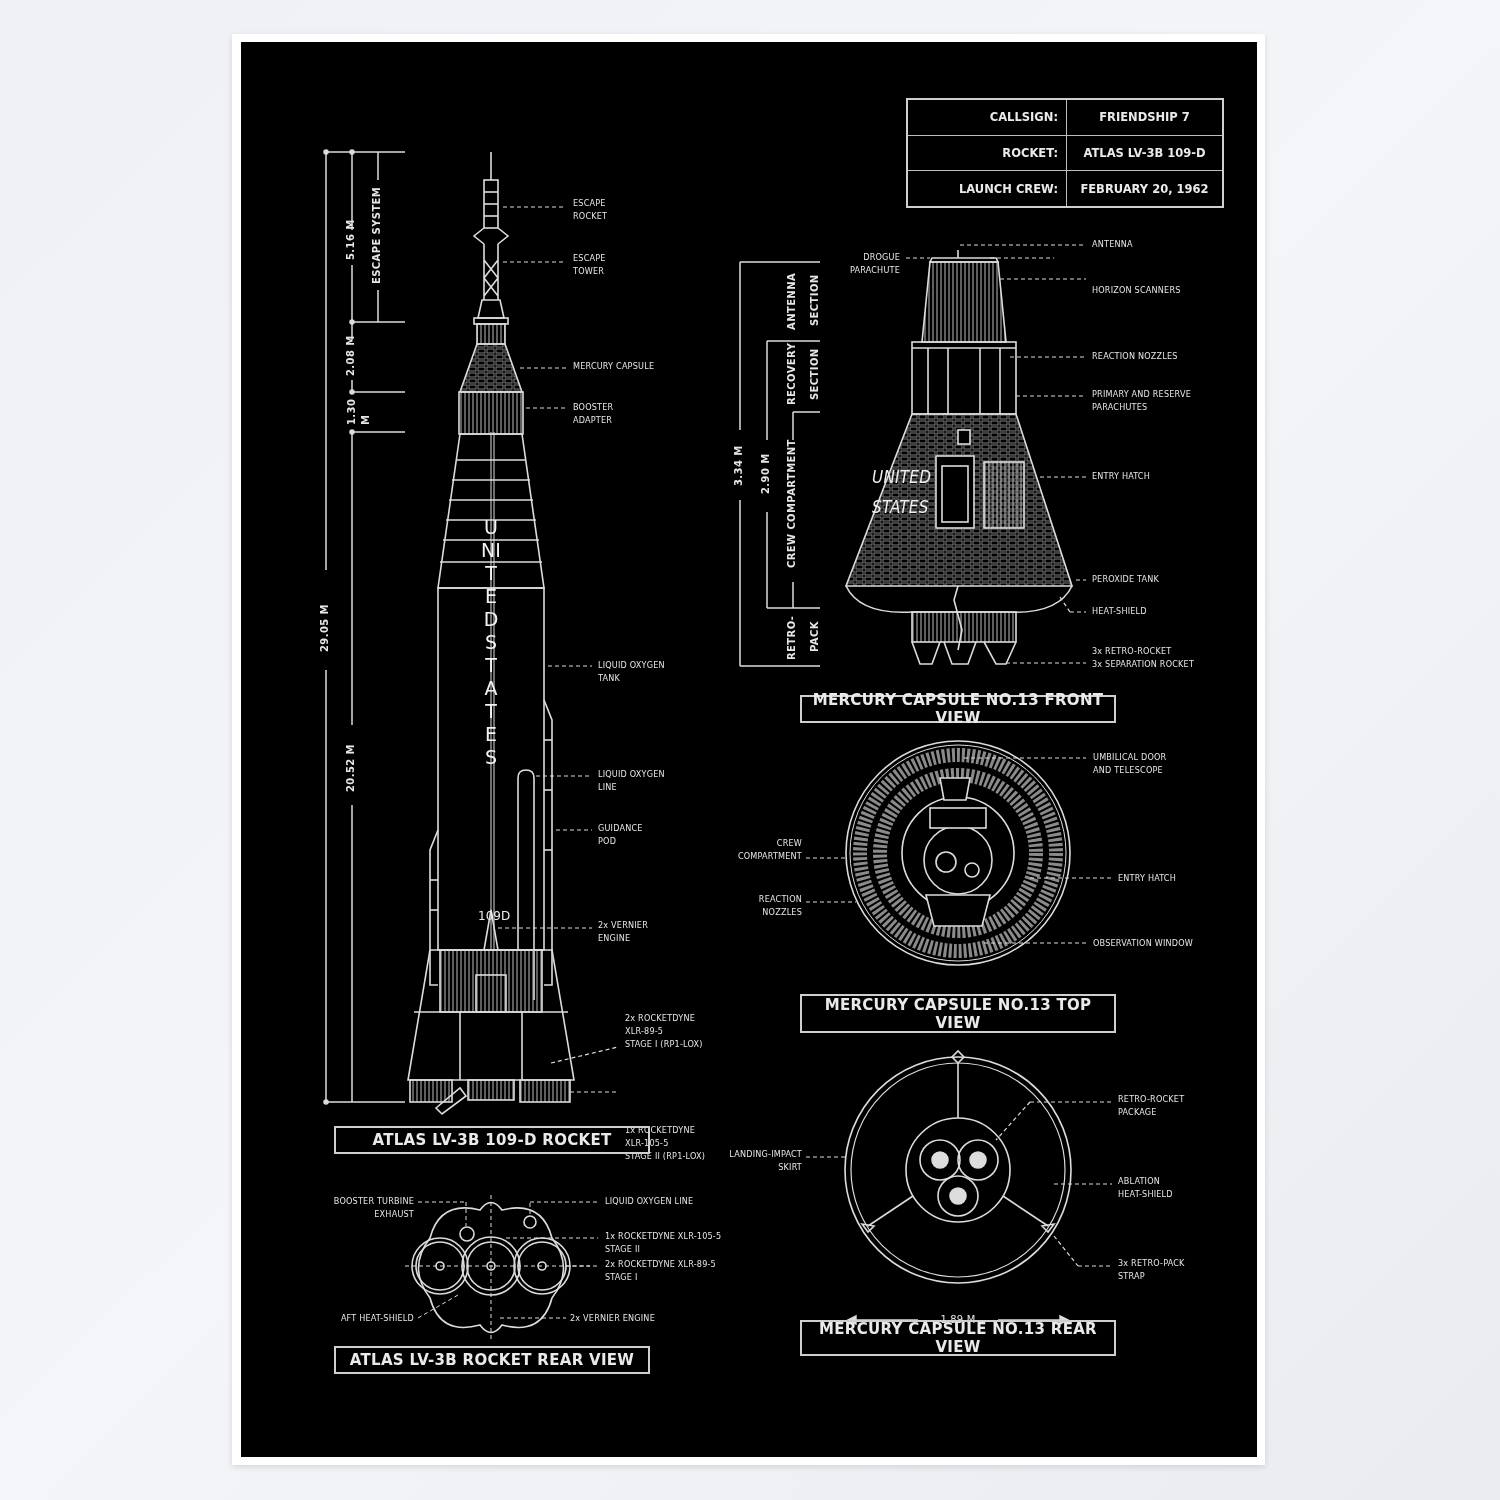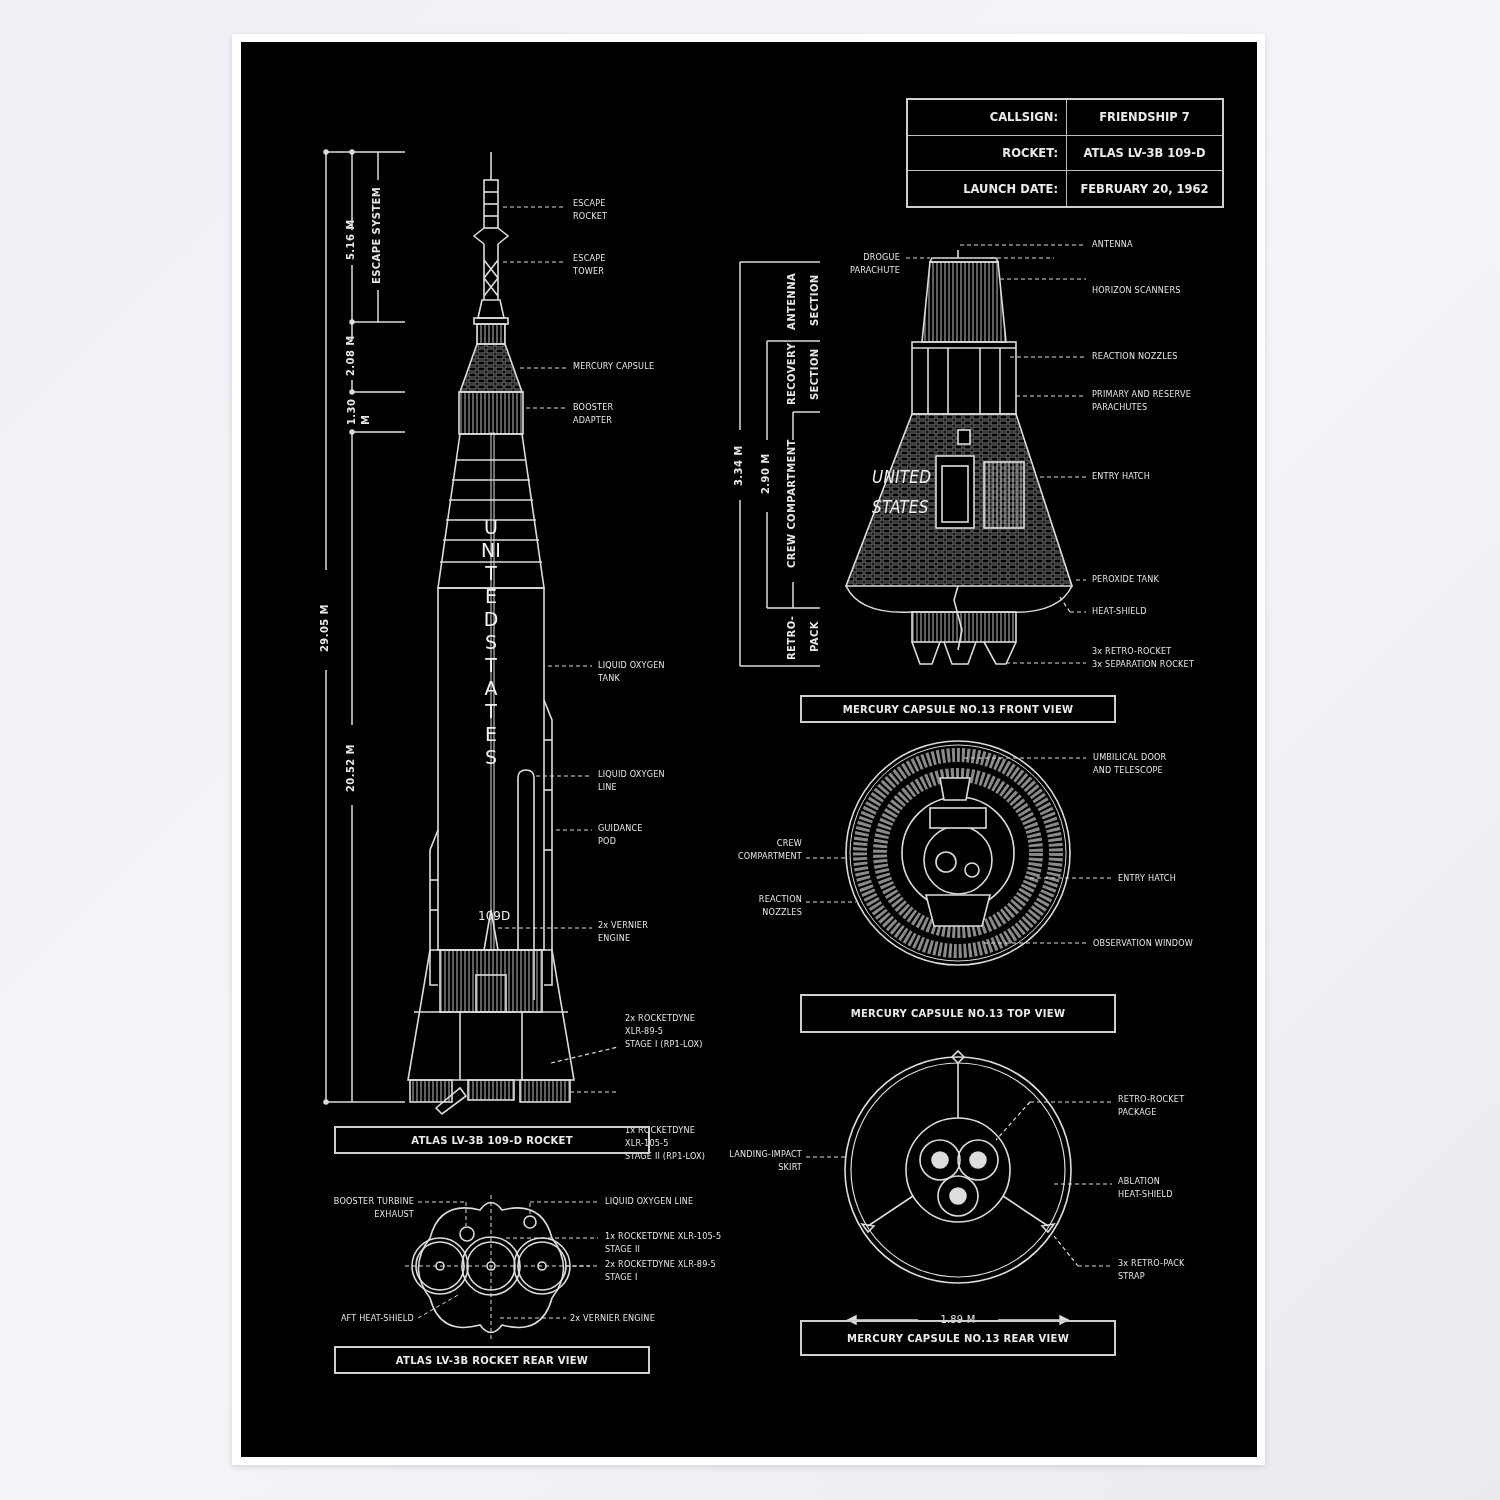--- a/index.html
+++ b/index.html
@@ -10,21 +10,21 @@
     box-shadow:0 2px 6px rgba(0,0,0,0.12);}
   .poster{position:absolute;left:241px;top:42px;width:1016px;height:1415px;background:#000;}
   svg.art{position:absolute;left:0;top:0;width:1500px;height:1500px;}
   .lbl{position:absolute;color:#e6e6e6;font-family:"DejaVu Sans Condensed","DejaVu Sans",sans-serif;
     font-weight:normal;font-size:9px;line-height:13px;letter-spacing:0.2px;white-space:pre;}
   .lbl.r{text-align:right;}
   .lbl.c{text-align:center;}
   .vert{position:absolute;color:#e6e6e6;font-family:"DejaVu Sans",sans-serif;font-weight:bold;font-size:10px;
     transform-origin:left top;transform:rotate(-90deg);white-space:pre;letter-spacing:0.4px;}
   .titlebox{position:absolute;border:2px solid #cfcfcf;color:#eaeaea;text-align:center;
-    font-family:"DejaVu Sans",sans-serif;font-weight:bold;font-size:10px;letter-spacing:0.3px;
+    font-family:"DejaVu Sans",sans-serif;font-weight:bold;font-size:15px;letter-spacing:0.3px;
     display:flex;align-items:center;justify-content:center;box-sizing:border-box;}
   table.info{position:absolute;left:906px;top:98px;width:318px;height:110px;border-collapse:collapse;
     border:2px solid #cfcfcf;}
   table.info td{border:1.5px solid #bdbdbd;color:#eaeaea;font-family:"DejaVu Sans",sans-serif;
     font-weight:bold;font-size:11.5px;height:25px;padding:0 8px;}
   table.info td.k{text-align:right;width:142px;}
   table.info td.v{text-align:center;}
   .stencil{position:absolute;color:#f2f2f2;font-family:"DejaVu Sans",sans-serif;font-size:19px;
     line-height:23px;width:20px;text-align:center;white-space:pre-wrap;word-break:break-all;}
   .rocket-num{position:absolute;color:#eee;font-family:"DejaVu Sans",sans-serif;font-size:12px;margin-top:8px;}
@@ -259,21 +259,21 @@
   <tbody>
       <tr>
     <td class="k">CALLSIGN:</td>
     <td class="v">FRIENDSHIP 7</td>
   </tr>
   <tr>
     <td class="k">ROCKET:</td>
     <td class="v">ATLAS LV-3B 109-D</td>
   </tr>
   <tr>
-    <td class="k">LAUNCH DATE:</td>
+    <td class="k">LAUNCH CREW:</td>
     <td class="v">FEBRUARY 20, 1962</td>
   </tr>
 </tbody>
   </table>
 
 <div class="vert" style="left:319px;top:652px;">29.05 M</div>
 <div class="vert" style="left:345px;top:260px;">5.16 M</div>
 <div class="vert" style="left:371px;top:284px;">ESCAPE SYSTEM</div>
 <div class="vert" style="left:345px;top:376px;">2.08 M</div>
 <div class="vert" style="left:345px;top:425px;width:34px;white-space:normal;line-height:14px;">1.30 M</div>

